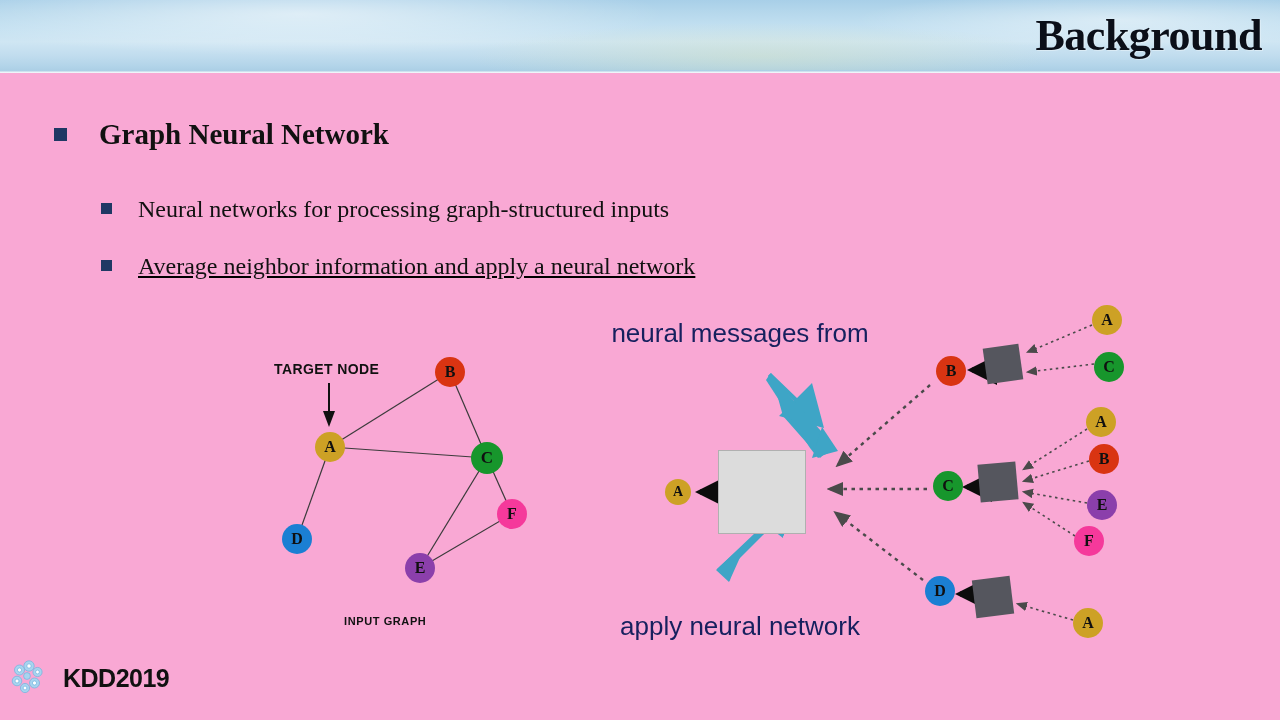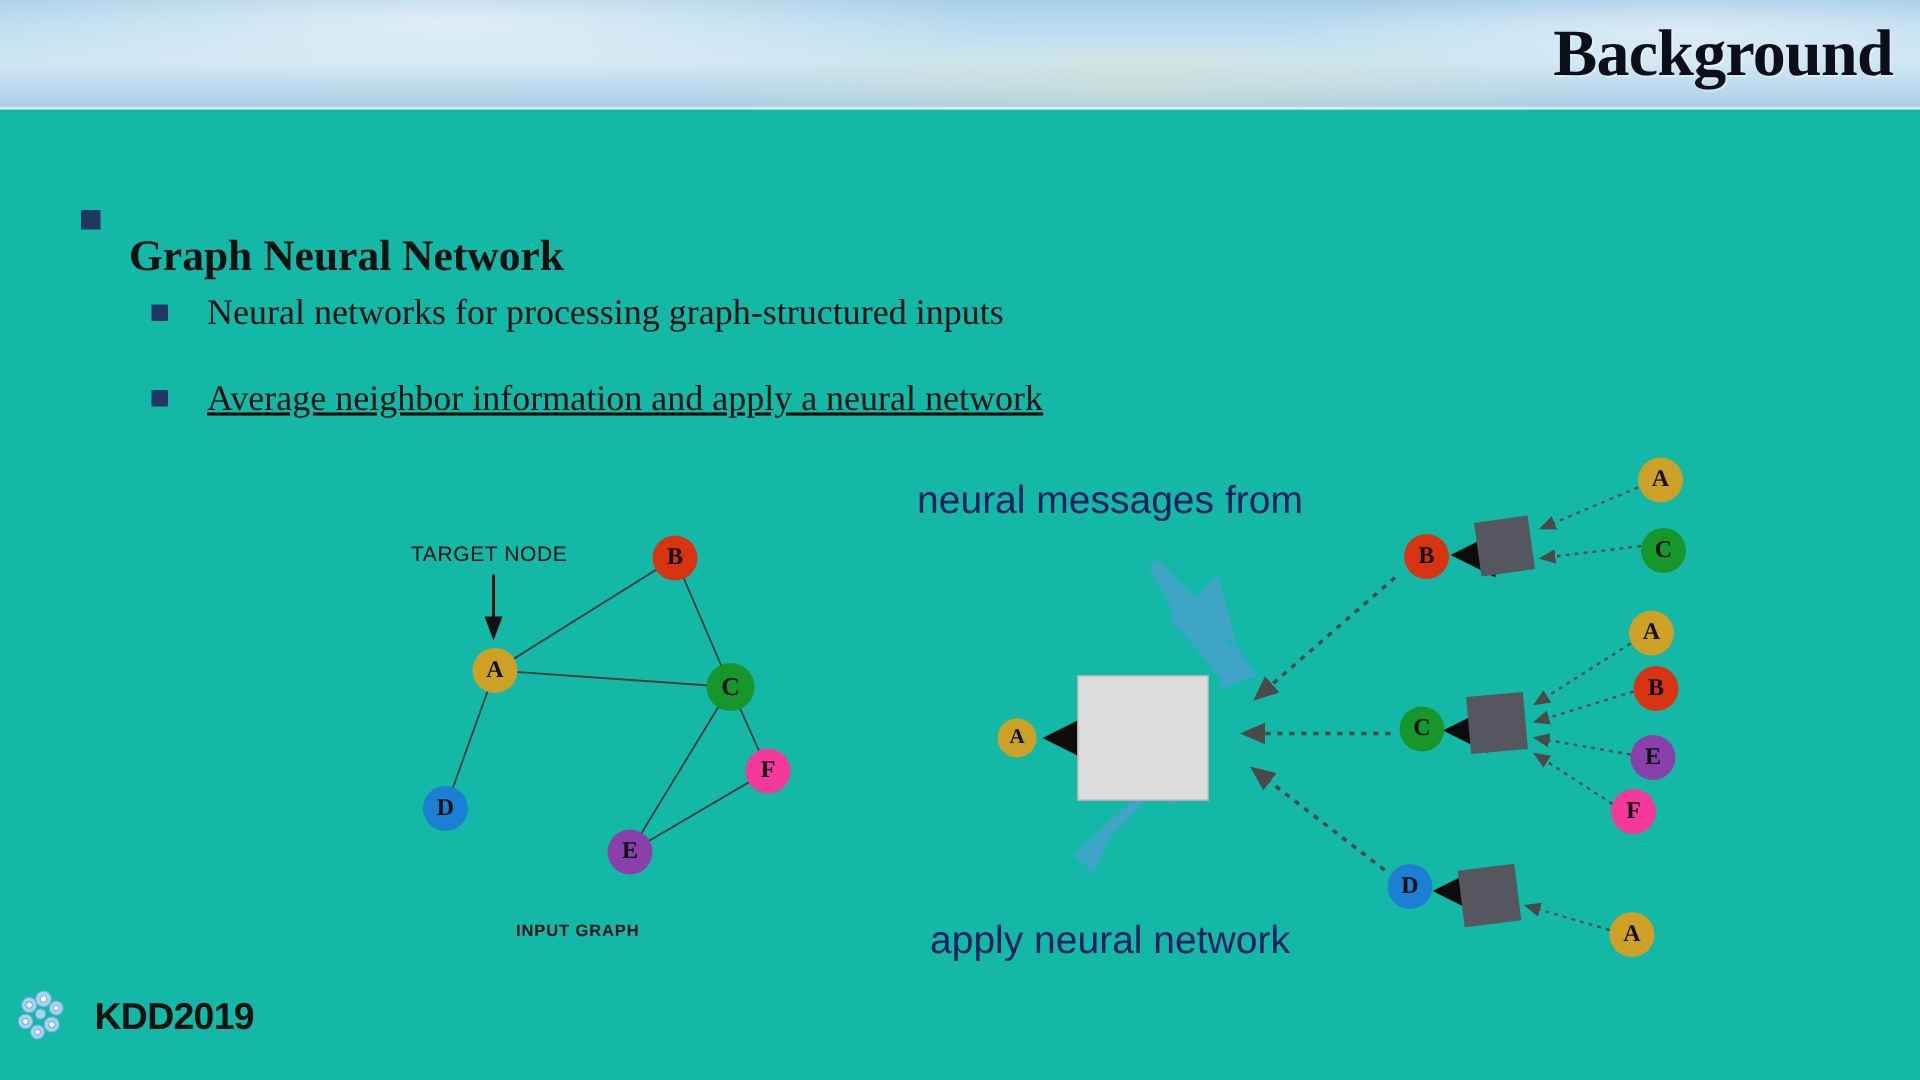--- a/index.html
+++ b/index.html
@@ -4,21 +4,21 @@
 <style>
   html, body {
     margin: 0;
     padding: 0;
     background: #ffffff;
   }
   #slide {
     position: relative;
     width: 1280px;
     height: 720px;
-    background: #14b8a6;
+    background: #f9a8d4;
     overflow: hidden;
     font-family: "Liberation Serif", serif;
   }
 
   
   #header {
     position: absolute;
     left: 0; top: 0;
     width: 1280px; height: 72px;
     background:
@@ -66,21 +66,21 @@
     display: flex;
     align-items: flex-start;
   }
   .sq {
     background: #1f3864;
     flex: 0 0 auto;
   }
   .sq-l1 { width: 13px; height: 13px; margin-top: 12px; }
   .sq-l2 { width: 11px; height: 11px; margin-top: 9px; }
 
-  #b1 { left: 54px; top: 128px; flex-direction: column; }
+  #b1 { left: 54px; top: 116px; }
   #b1 .btext {
     margin-left: 32px;
     font-family: "Liberation Serif", serif;
     font-weight: bold;
     font-size: 29px;
     line-height: 37px;
     color: #111111;
   }
   #b2 { left: 101px; top: 194px; }
   #b2 .btext, #b3 .btext {
@@ -209,21 +209,21 @@
       <line x1="487" y1="458" x2="512" y2="514"></line>
       <line x1="420" y1="568" x2="512" y2="514"></line>
     </g>
 
     <g>
       <line x1="329" y1="383" x2="329" y2="417" stroke="#111111" stroke-width="2"></line>
       <polygon points="329,427 323,411 335,411" fill="#111111"></polygon>
     </g>
   </svg>
 
-  <div class="figlabel" id="target-node-label" style="left:274px; top:361px;">TARGET NODE</div>
+  <div class="figlabel" id="target-node-label" style="left:274px; top:361px;font-weight:bold;">TARGET NODE</div>
 
   <div class="figlabel" id="input-graph-label" style="left:344px; top:615px;">INPUT GRAPH</div>
 
   <div class="node" style="left:315px; top:432px; width:30px; height:30px; background:#cda125; font-size:16px;">
     <span>A</span>
   </div>
   <div class="node" style="left:435px; top:357px; width:30px; height:30px; background:#d93412; font-size:16px;">
     <span>B</span>
   </div>
   <div class="node" style="left:471px; top:442px; width:32px; height:32px; background:#17962c; font-size:17px;">

